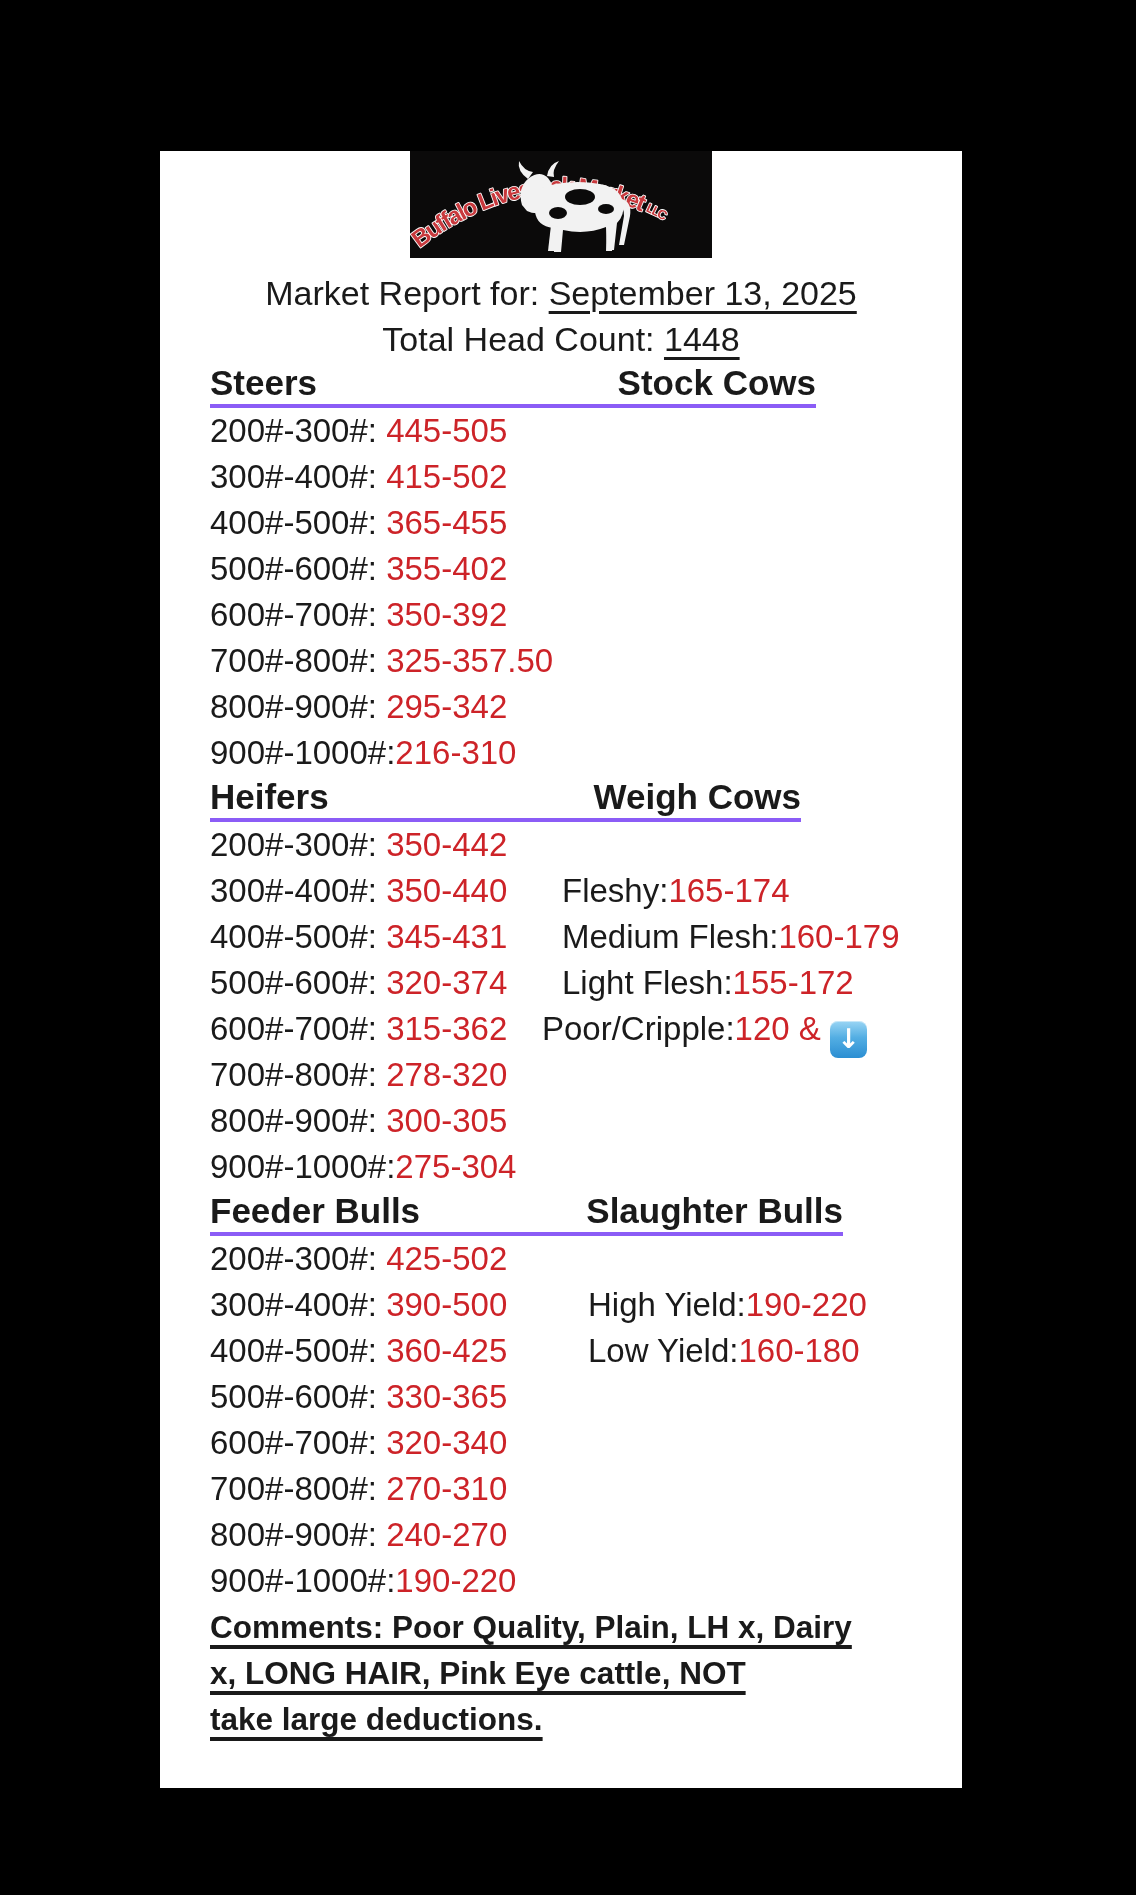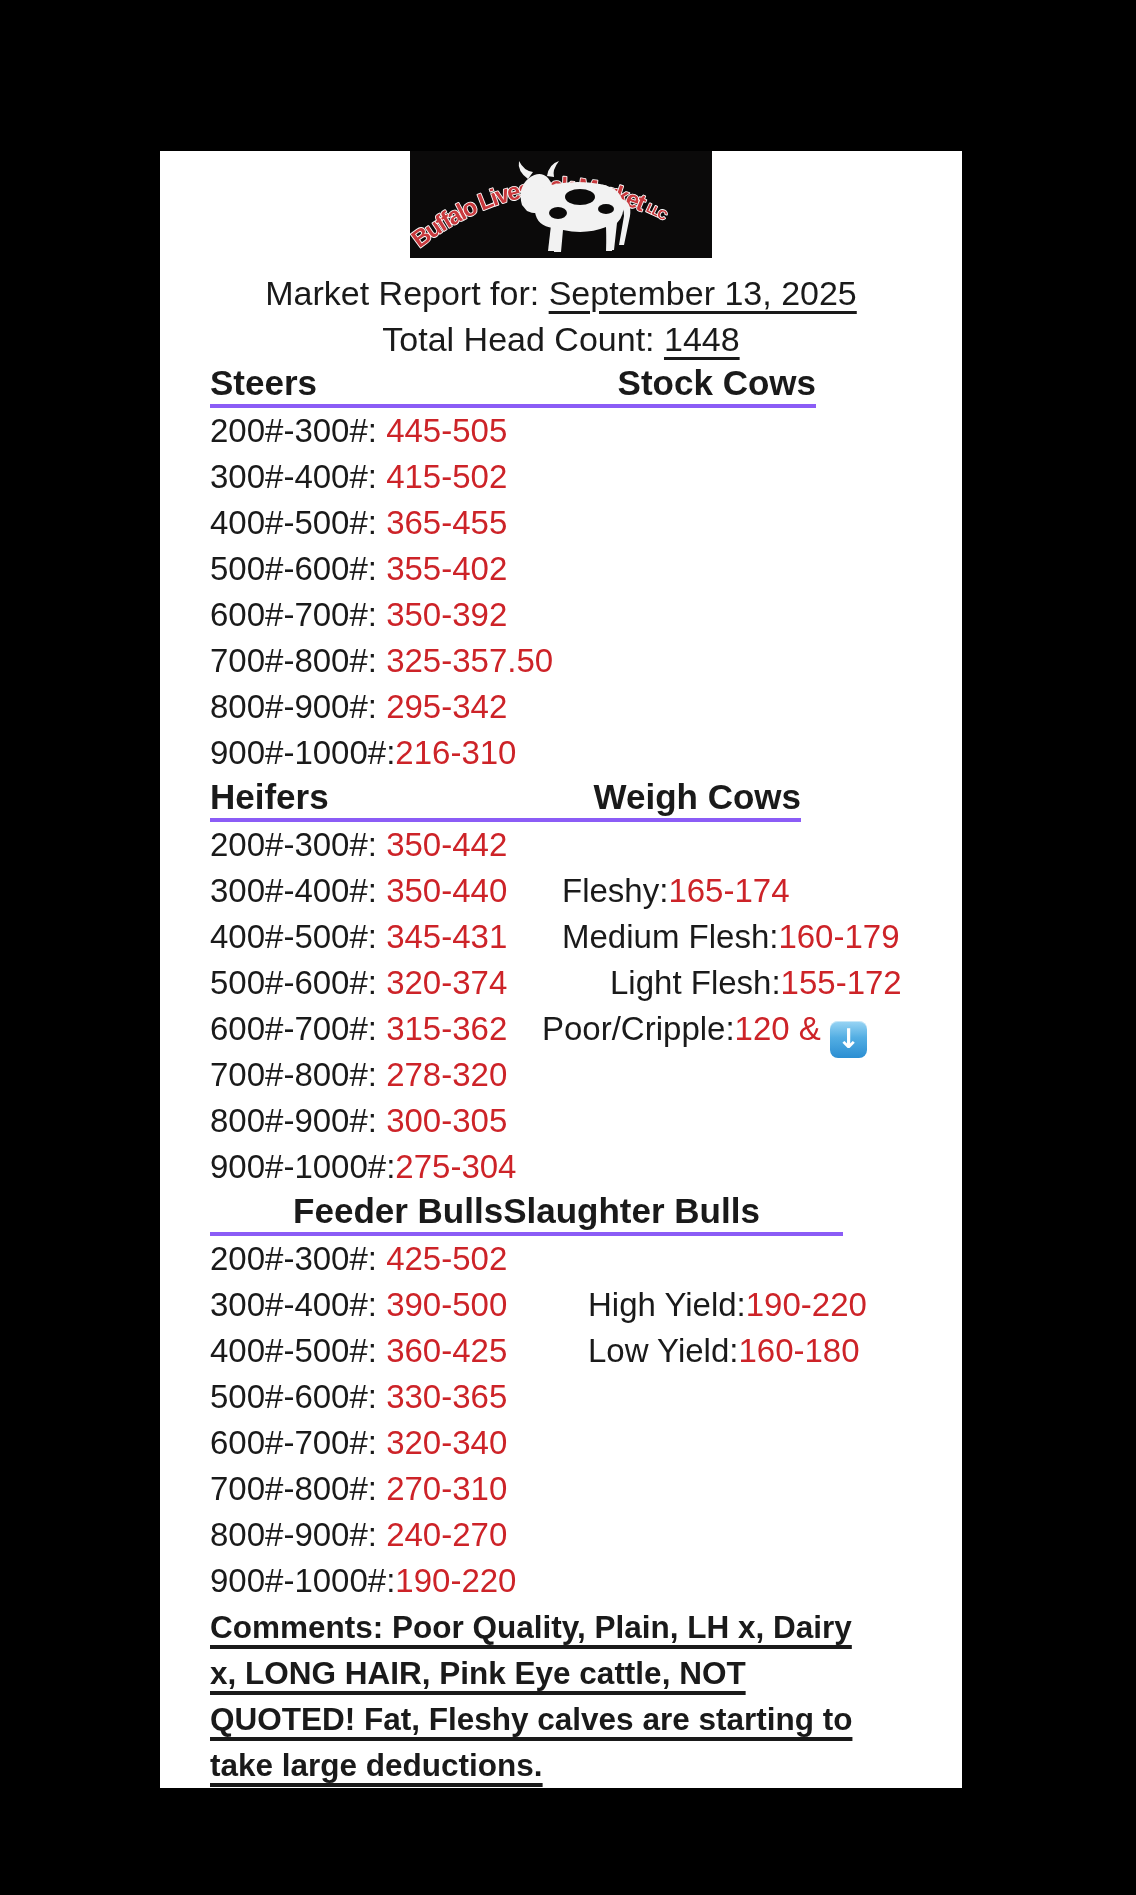--- a/index.html
+++ b/index.html
@@ -76,40 +76,39 @@
         <div class="row"><span class="lbl">700#-800#: </span><span class="val">325-357.50</span></div>
         <div class="row"><span class="lbl">800#-900#: </span><span class="val">295-342</span></div>
         <div class="row"><span class="lbl">900#-1000#:</span><span class="val">216-310</span></div>
         <div class="hdr-row" style="width: 591px; gap: 35px;">
           <span class="hdr-left">Heifers</span>
           <span class="hdr-right">Weigh Cows</span>
         </div>
         <div class="row"><span class="lbl">200#-300#: </span><span class="val">350-442</span></div>
         <div class="row"><span class="lbl">300#-400#: </span><span class="val">350-440</span><span class="cell-right" style="left: 352px;"><span class="lbl">Fleshy:</span><span class="val">165-174</span></span></div>
         <div class="row"><span class="lbl">400#-500#: </span><span class="val">345-431</span><span class="cell-right" style="left: 352px;"><span class="lbl">Medium Flesh:</span><span class="val">160-179</span></span></div>
-        <div class="row"><span class="lbl">500#-600#: </span><span class="val">320-374</span><span class="cell-right" style="left: 352px; margin-left: 48px;"><span class="lbl">Light Flesh:</span><span class="val">155-172</span></span></div>
+        <div class="row"><span class="lbl">500#-600#: </span><span class="val">320-374</span><span class="cell-right" style="left: 352px;"><span class="lbl">Light Flesh:</span><span class="val">155-172</span></span></div>
         <div class="row"><span class="lbl">600#-700#: </span><span class="val">315-362</span><span class="cell-right" style="left: 332px;"><span class="lbl">Poor/Cripple:</span><span class="val">120 &amp; </span><span class="down-emoji">↓</span></span></div>
         <div class="row"><span class="lbl">700#-800#: </span><span class="val">278-320</span></div>
         <div class="row"><span class="lbl">800#-900#: </span><span class="val">300-305</span></div>
         <div class="row"><span class="lbl">900#-1000#:</span><span class="val">275-304</span></div>
-        <div class="hdr-row" style="width: 633px; justify-content: center;">
+        <div class="hdr-row" style="width: 633px;">
           <span class="hdr-left">Feeder Bulls</span>
           <span class="hdr-right">Slaughter Bulls</span>
         </div>
         <div class="row"><span class="lbl">200#-300#: </span><span class="val">425-502</span></div>
         <div class="row"><span class="lbl">300#-400#: </span><span class="val">390-500</span><span class="cell-right" style="left: 378px;"><span class="lbl">High Yield:</span><span class="val">190-220</span></span></div>
         <div class="row"><span class="lbl">400#-500#: </span><span class="val">360-425</span><span class="cell-right" style="left: 378px;"><span class="lbl">Low Yield:</span><span class="val">160-180</span></span></div>
         <div class="row"><span class="lbl">500#-600#: </span><span class="val">330-365</span></div>
         <div class="row"><span class="lbl">600#-700#: </span><span class="val">320-340</span></div>
         <div class="row"><span class="lbl">700#-800#: </span><span class="val">270-310</span></div>
         <div class="row"><span class="lbl">800#-900#: </span><span class="val">240-270</span></div>
         <div class="row"><span class="lbl">900#-1000#:</span><span class="val">190-220</span></div>
       </div>
 
     <div class="comments" id="comments">
         <div class="comment-line"><span class="cu">Comments: Poor Quality, Plain, LH x, Dairy</span></div>
         <div class="comment-line"><span class="cu">x, LONG HAIR, Pink Eye cattle, NOT</span></div>
-        <div class="comment-line"><span class="cu">QUOTED! Fat, Fleshy calves are starting to</span></div>
         <div class="comment-line"><span class="cu">take large deductions.</span></div>
       </div>
 
   </div>
 </div>
 
 </body></html>

